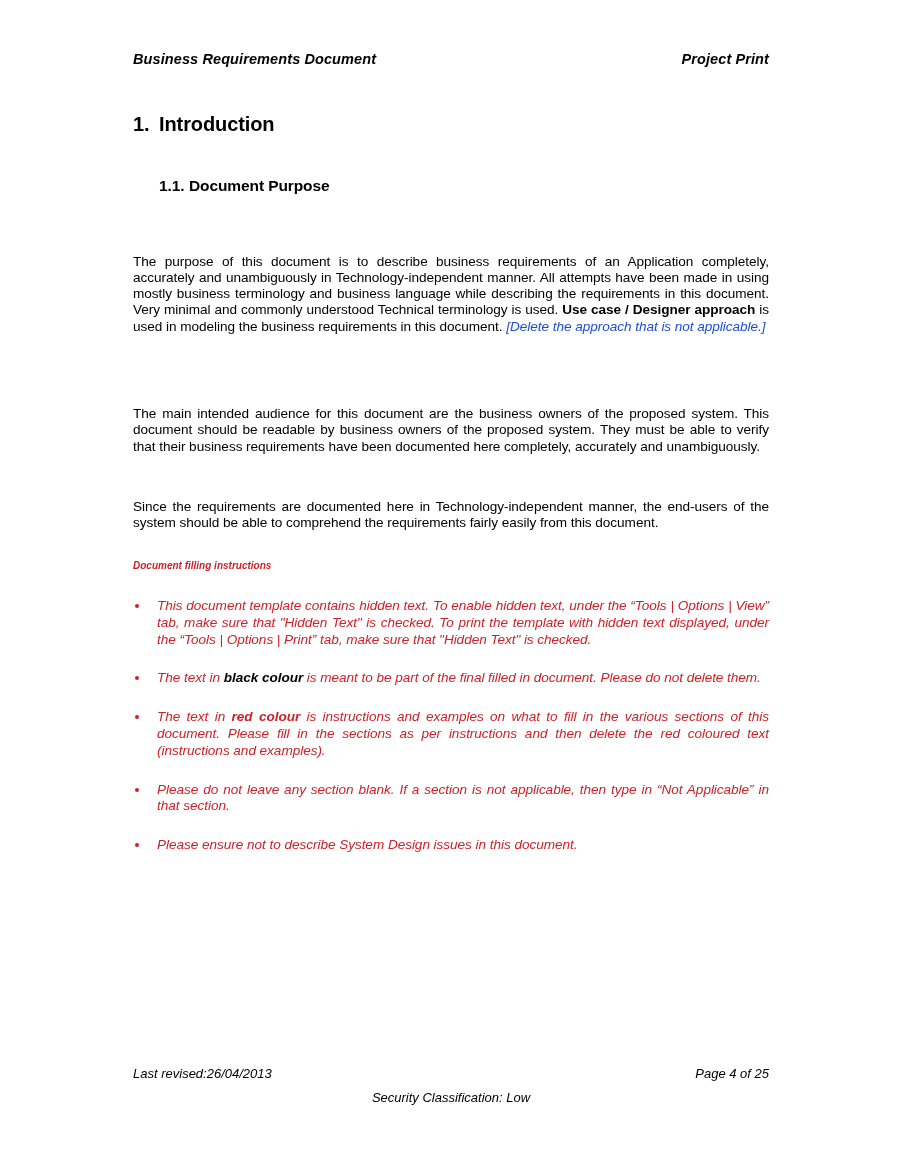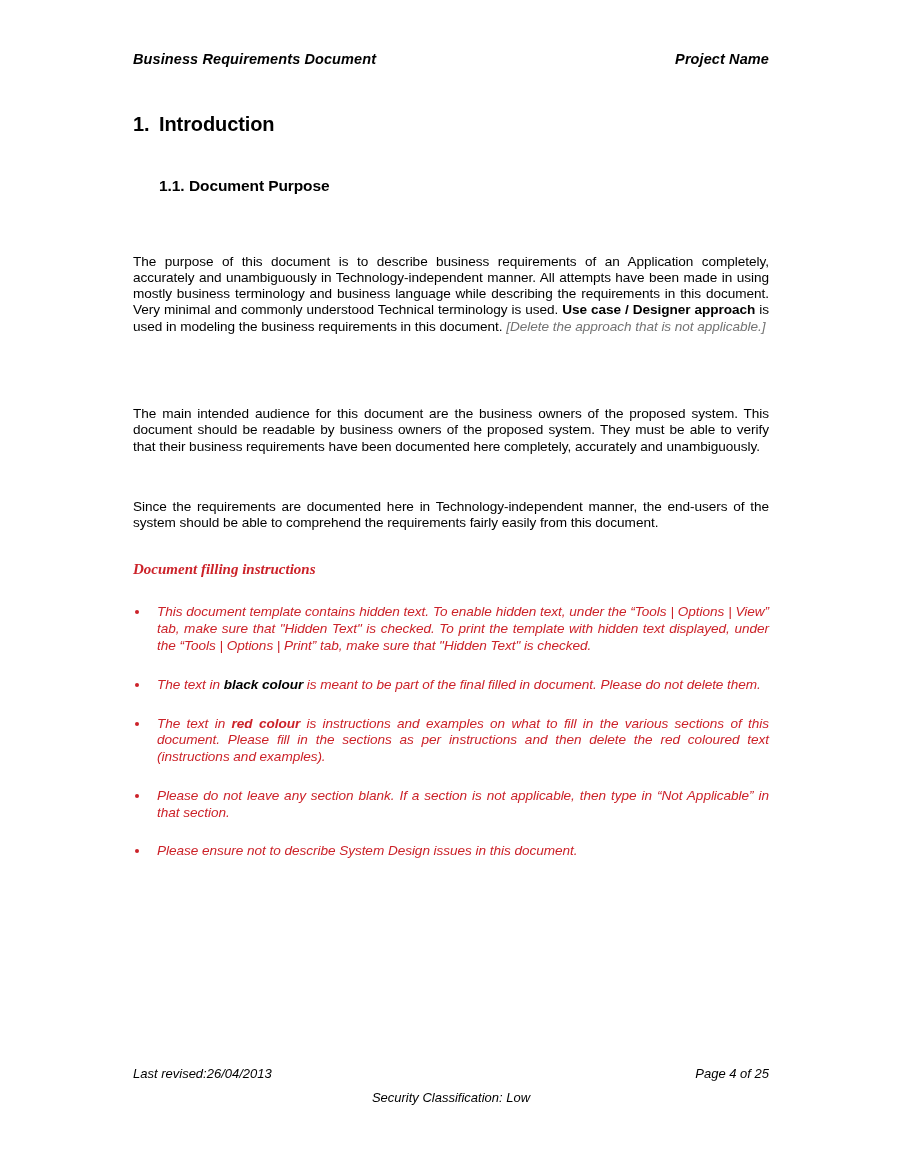--- a/index.html
+++ b/index.html
@@ -70,41 +70,40 @@
     letter-spacing: -0.1px;
     margin-left: 26px;
     display: flex;
   }
   h2.sec-h2 .num {
     display: inline-block;
     min-width: 30px;
   }
 
   h3.red-h3 {
-    font-size: 15px;
+    font-size: 10px;
     font-weight: bold;
     font-style: italic;
     color: #CC2229;
     margin: 0;
     padding: 0;
     line-height: 1.25;
-    font-family: Liberation Serif, serif;
   }
 
   
   p.body {
     font-size: 13.6px;
     line-height: 16.3px;
     text-align: justify;
     margin: 0;
     padding: 0;
     letter-spacing: -0.05px;
   }
   .b { font-weight: bold; }
-  .red-i { color: #737373; font-style: italic; }
+  .red-i { color: #1d4ed8; font-style: italic; }
   .blk-b-i { color: #000000; font-weight: bold; font-style: italic; }
   .red-b-i { color: #CC2229; font-weight: bold; font-style: italic; }
 
   
   ul.red-list {
     list-style: none;
     margin: 0;
     padding: 0;
   }
   ul.red-list li {
@@ -157,21 +156,21 @@
   .sp-7 { height: 33px; }
   .sp-8 { height: 22px; }
 </style>
 </head>
 <body>
 
 <div class="page">
 
   <div class="doc-header">
     <span>Business Requirements Document</span>
-    <span>Project Name</span>
+    <span>Project Print</span>
   </div>
 
   <div class="content">
 
     <h1 class="sec-h1">
       <span class="num">1.</span>
       <span>Introduction</span>
     </h1>
 
     <div class="sp-1"></div>

